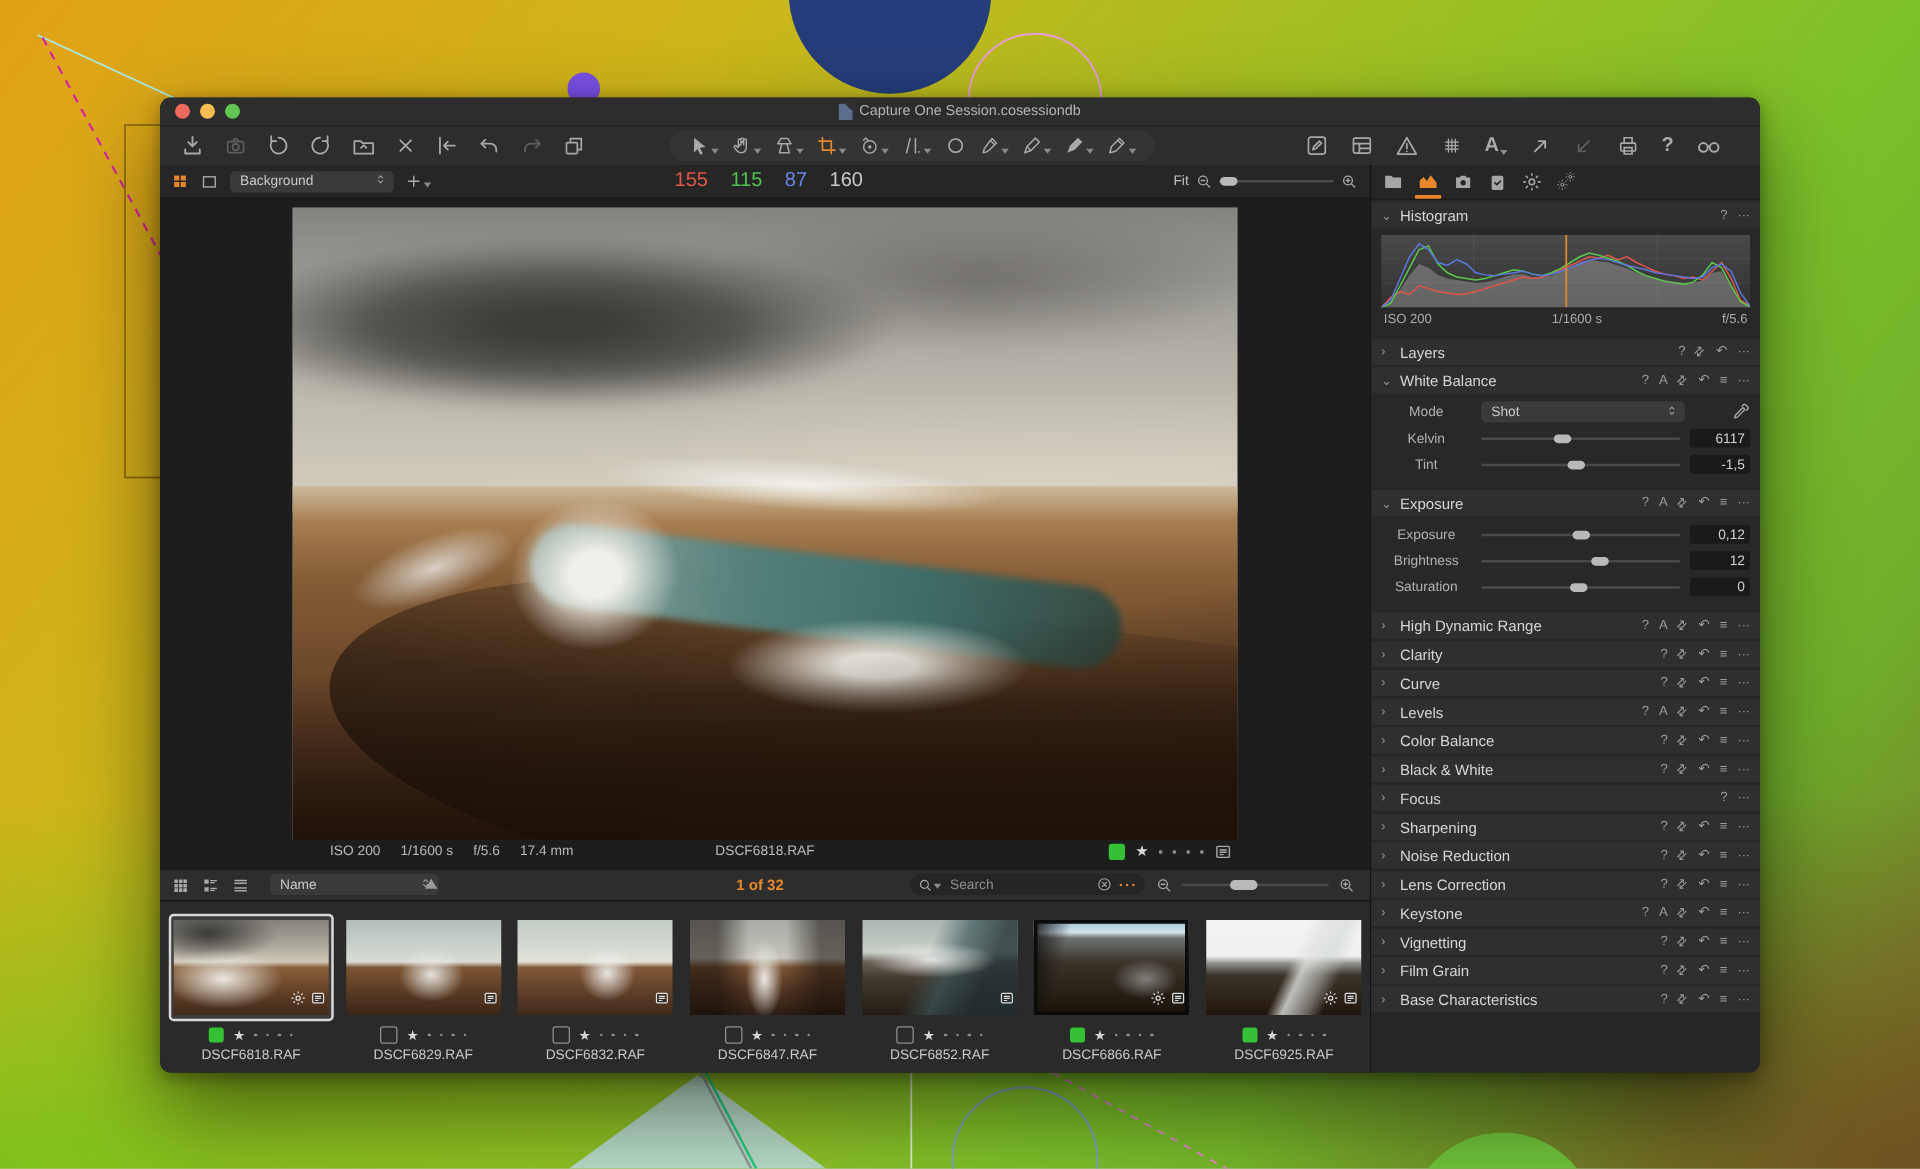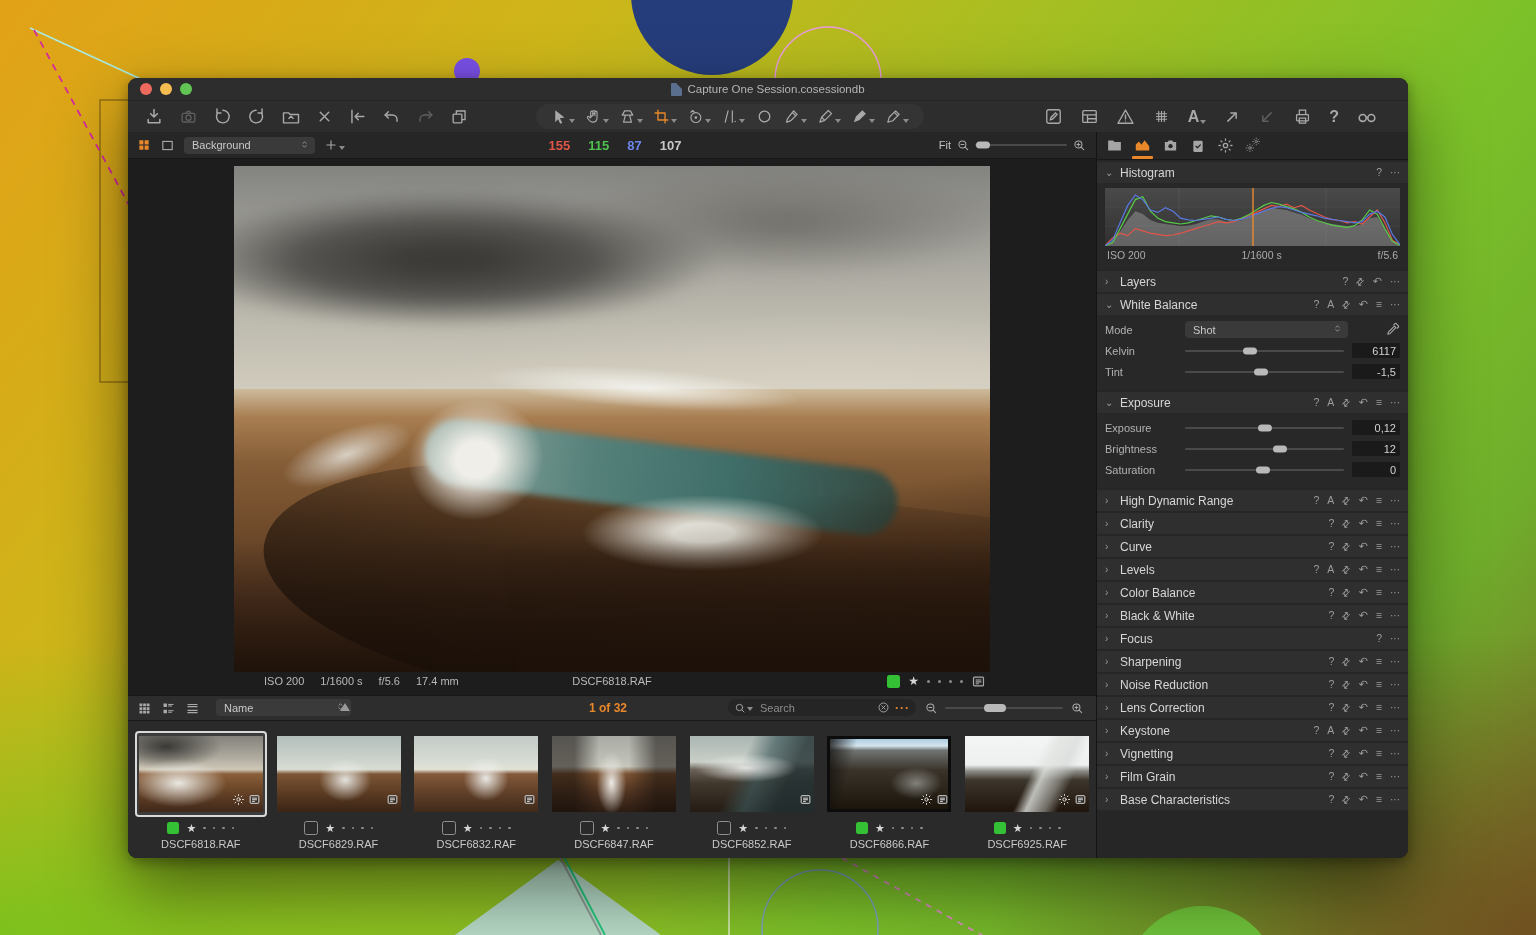--- a/index.html
+++ b/index.html
@@ -38,21 +38,21 @@
   .main{position:absolute;top:54px;bottom:0;left:0;right:0;display:flex}
   .viewer-col{width:968px;position:relative;background:#1d1d1d;border-right:1px solid #141414}
   .panel{width:311px;background:#262626;position:relative;overflow:hidden}
   
   .viewer-toolbar{position:relative;height:26px;background:#262626;border-bottom:1px solid #171717}
   .vt-left{position:absolute;left:9px;top:0;height:100%;display:flex;align-items:center;gap:9px}
   .select{display:flex;align-items:center;background:#3a3a3a;border-radius:4px;height:17px;color:#c9c9c9;
     font-size:11px;padding:0 5px 0 8px;justify-content:space-between}
   .updown{color:#9a9a9a;margin-left:6px}
   .rgb{position:absolute;left:487px;top:0;height:100%;transform:translateX(-50%);display:flex;align-items:center;gap:18px;
-    font-size:13px;font-weight:bold}
+    font-size:16px;font-weight:normal}
   .fit-group{position:absolute;right:10px;top:0;height:100%;display:flex;align-items:center;gap:5px;color:#c2c2c2;font-size:11px}
   .slider{position:relative;background:#4a4a4a;height:2px;border-radius:1px}
   .slider .thumb{position:absolute;top:50%;transform:translate(-50%,-50%);width:14px;height:7px;border-radius:3.5px;background:#b9b9b9}
   .thumb.pill{width:22px;height:8px;border-radius:4px}
   
   .viewer{position:relative;height:536px;background:#1d1d1d}
   .photo{position:absolute;left:106px;top:7px;width:756px;height:506px;background:#7d7d79;overflow:hidden}
   .ph{position:absolute}
   .ph-sky{inset:0 0 52% 0;background:radial-gradient(120% 100% at 80% 115%,#ddd6c8 0%,rgba(221,214,200,0) 55%),
     linear-gradient(to bottom,#838380 0%,#a2a19b 30%,#bfbcb0 66%,#d6d0c0 100%)}
@@ -139,21 +139,21 @@
   .sec-h{height:21px;margin-top:2px;background:#2f2f2f;display:flex;align-items:center;padding:0 8px;gap:7px}
   .sec-h .chev{color:#9a9a9a;font-size:10px;width:8px}
   .sec-h .stitle{color:#d6d6d6;font-size:12px;flex:1;white-space:nowrap}
   .hicons{display:flex;align-items:center;gap:8px;color:#9c9c9c;font-size:10.5px}
   .hicons span{line-height:1}
   .icopy{display:inline-block;transform:rotate(-45deg);font-size:10px}
   .ireset{font-size:11px}
   .imenu{font-size:10px;letter-spacing:0}
   .sec-body{background:#282828;padding:4px 8px 8px}
   .prow{display:flex;align-items:center;height:21px;gap:8px}
-  .plabel{width:72px;text-align:left;color:#b2b2b2;font-size:11px;flex:none}
+  .plabel{width:72px;text-align:center;color:#b2b2b2;font-size:11px;flex:none}
   .pslider{flex:1}
   .pval{width:44px;height:15px;background:#1a1a1a;border-radius:2px;color:#d2d2d2;font-size:11px;
     display:flex;align-items:center;justify-content:flex-end;padding-right:4px;flex:none}
   .mode-sel{flex:1;height:17px}
   .histo-wrap{background:#282828;padding:5px 8px 3px}
   .histo{width:295px;height:58px;background:linear-gradient(to bottom,#4a4a4a,#303030);display:block;border-radius:1px}
   .histo-labels{display:flex;justify-content:space-between;color:#ababab;font-size:10.5px;padding:3px 2px 5px}
   
   .c-r{color:#e25549}.c-g{color:#4fc24f}.c-b{color:#6b84e8}.c-l{color:#c9c9c9}
 </style>
@@ -651,21 +651,21 @@
                     <use href="#s-plus"></use>
                   </svg>
                 </span>
                 <span class="caret"></span>
               </span>
           </div>
           <div class="rgb">
             <span class="c-r">155</span>
             <span class="c-g">115</span>
             <span class="c-b">87</span>
-            <span class="c-l">107</span>
+            <span class="c-l">160</span>
           </div>
           <div class="fit-group">
             <span>Fit</span>
             <span class="ic">
                 <svg width="14" height="14">
                   <use href="#s-magminus"></use>
                 </svg>
               </span>
             <div class="slider" style="width:92px">
                 <div class="thumb" style="left:9%"></div>

